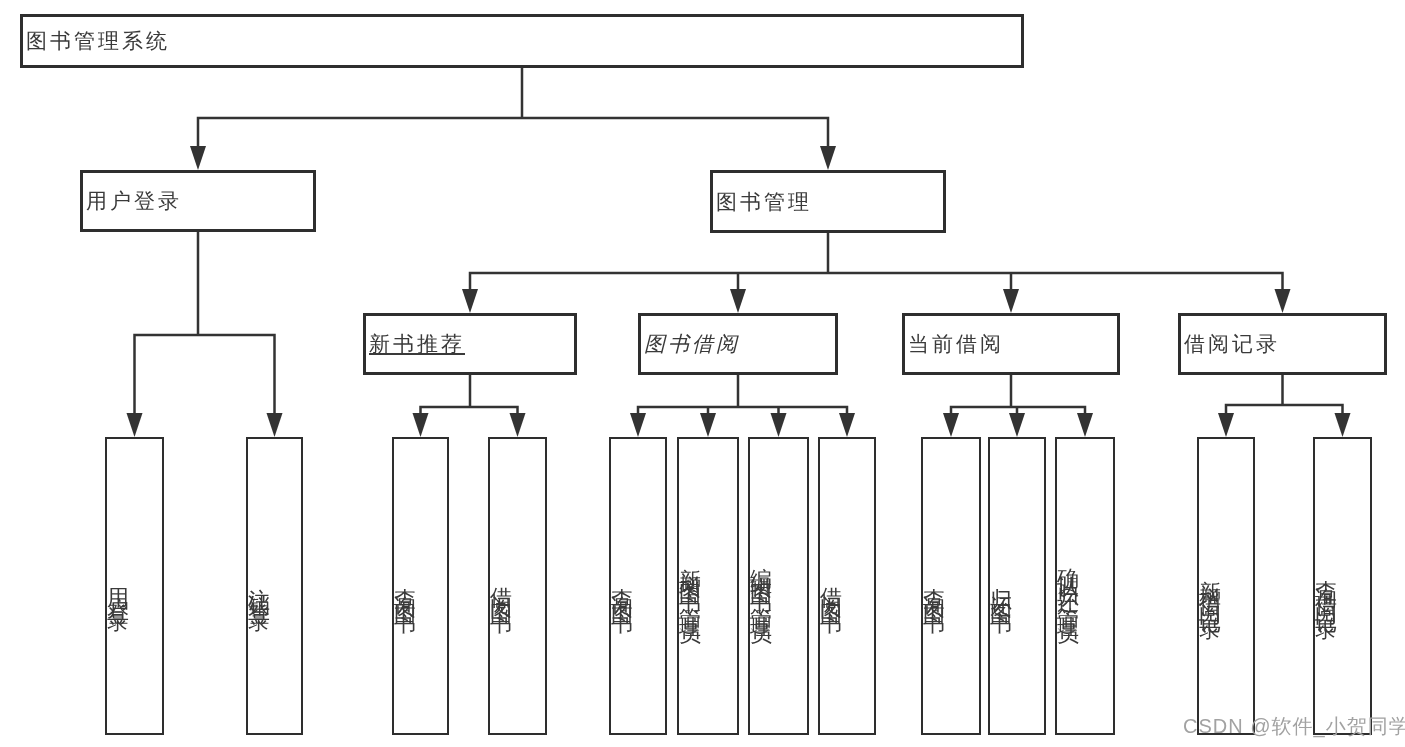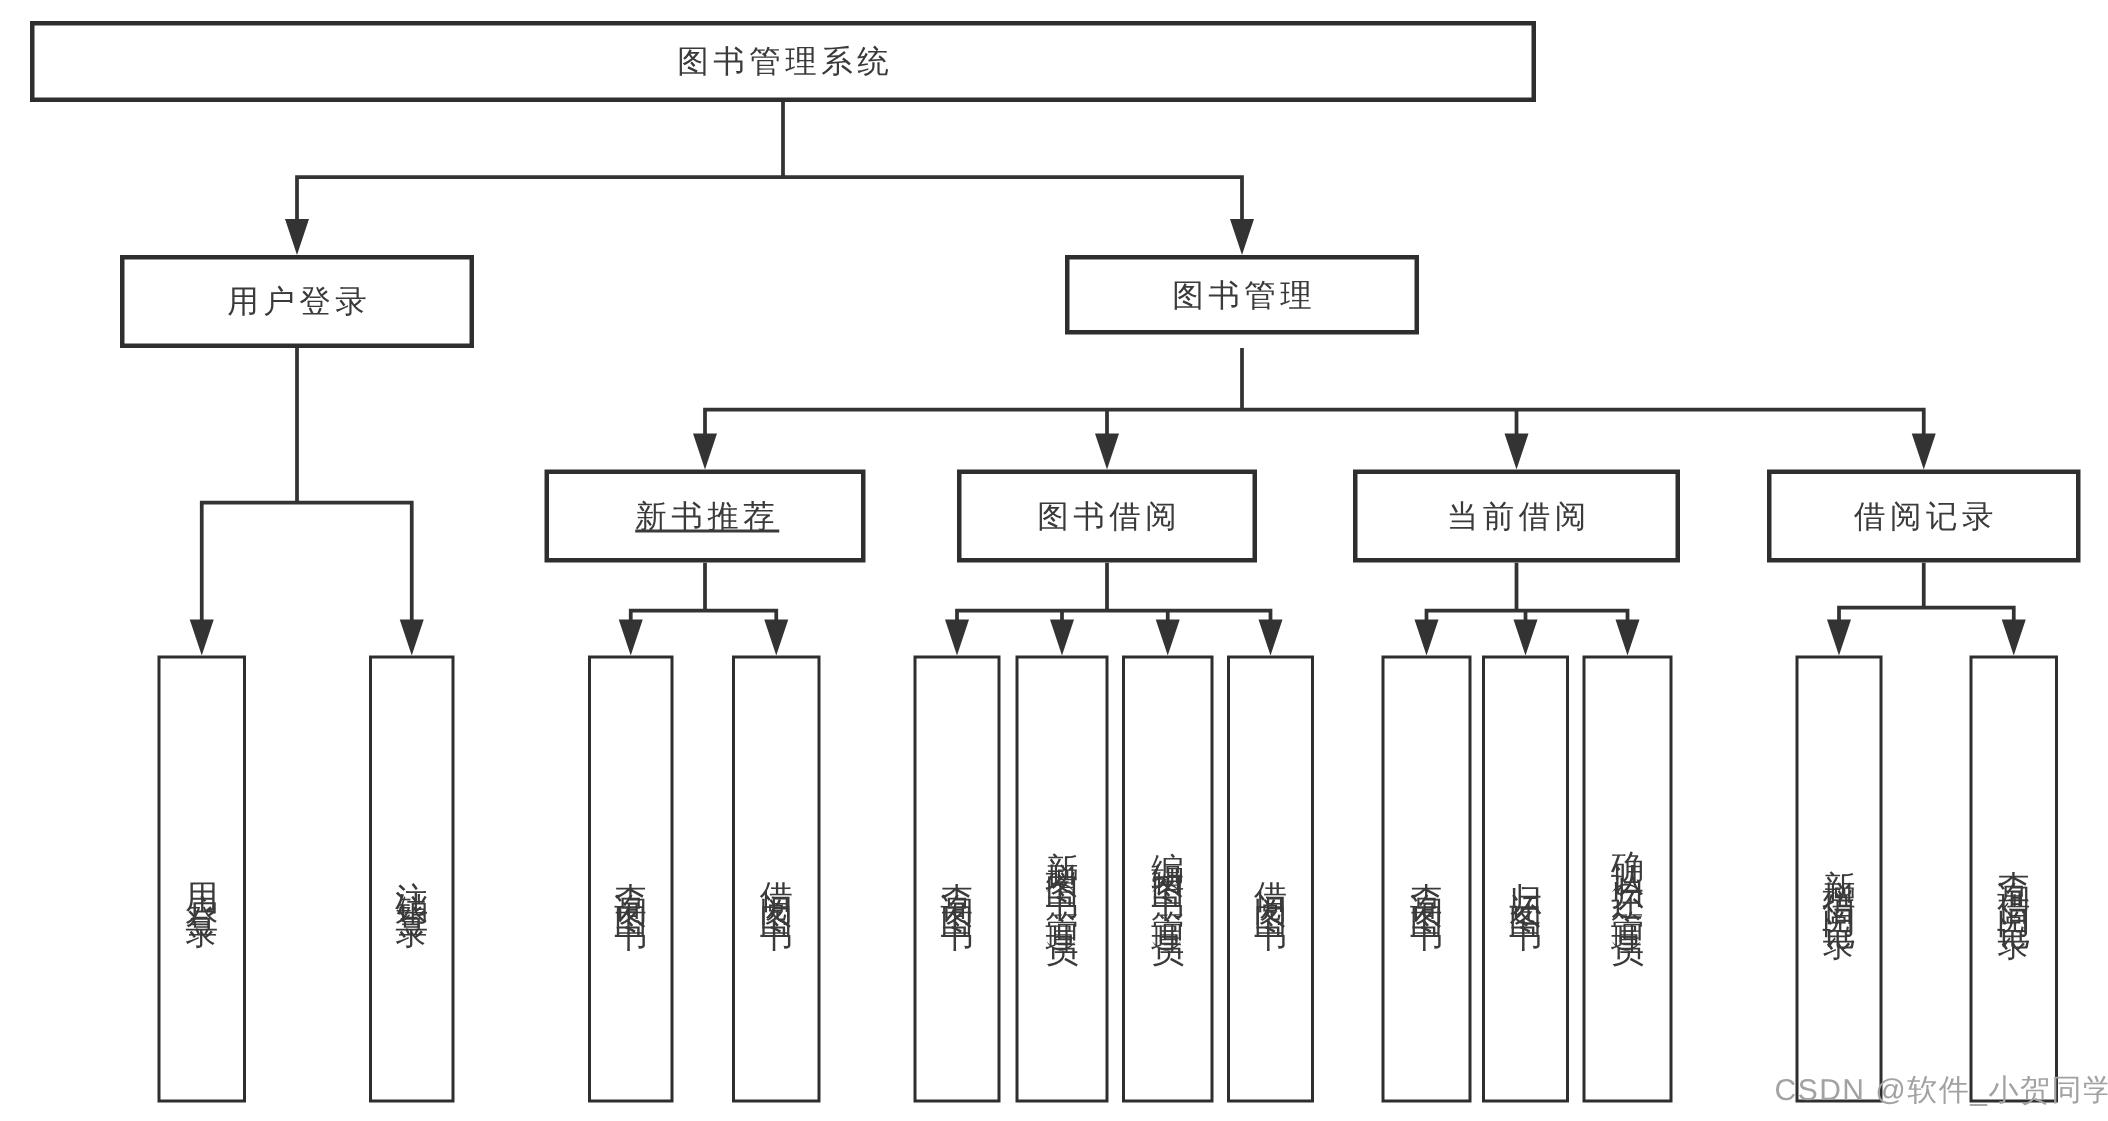--- a/index.html
+++ b/index.html
@@ -27,21 +27,21 @@
     height: 747px;
     z-index: 1;
   }
   .node {
     position: absolute;
     box-sizing: border-box;
     background: #ffffff;
     border: 3px solid #2e2e2e;
     display: flex;
     align-items: center;
-    justify-content: center;
+    justify-content: flex-start;
     color: #3a3a3a;
     z-index: 2;
   }
   .node.h-text {
     font-size: 21px;
     letter-spacing: 3px;
     text-indent: 3px;
     white-space: nowrap;
   }
   .node.leaf {
@@ -54,24 +54,24 @@
     text-orientation: mixed;
     font-size: 22px;
     letter-spacing: 8px;
     line-height: 1;
     color: #3a3a3a;
   }
   
   #box-root { left: 20px;  top: 14px;  width: 1004px; height: 54px; }
   
   #box-l2a  { left: 80px;  top: 170px; width: 236px; height: 62px; }
-  #box-l2b  { left: 710px; top: 170px; width: 236px; height: 53px; }
+  #box-l2b  { left: 710px; top: 170px; width: 236px; height: 63px; }
   
   #box-l3a  { left: 363px;  top: 313px; width: 214px; height: 62px; text-decoration: underline; }
-  #box-l3b  { left: 638px;  top: 313px; width: 200px; height: 62px; }
+  #box-l3b  { left: 638px;  top: 313px; width: 200px; height: 62px; font-style: italic; }
   #box-l3c  { left: 902px;  top: 313px; width: 218px; height: 62px; }
   #box-l3d  { left: 1178px; top: 313px; width: 209px; height: 62px; }
   
   #leaf-1  { left: 105px;  width: 59px; }
   #leaf-2  { left: 246px;  width: 57px; }
   #leaf-3  { left: 392px;  width: 57px; }
   #leaf-4  { left: 488px;  width: 59px; }
   #leaf-5  { left: 609px;  width: 58px; }
   #leaf-6  { left: 677px;  width: 62px; }
   #leaf-7  { left: 748px;  width: 61px; }

